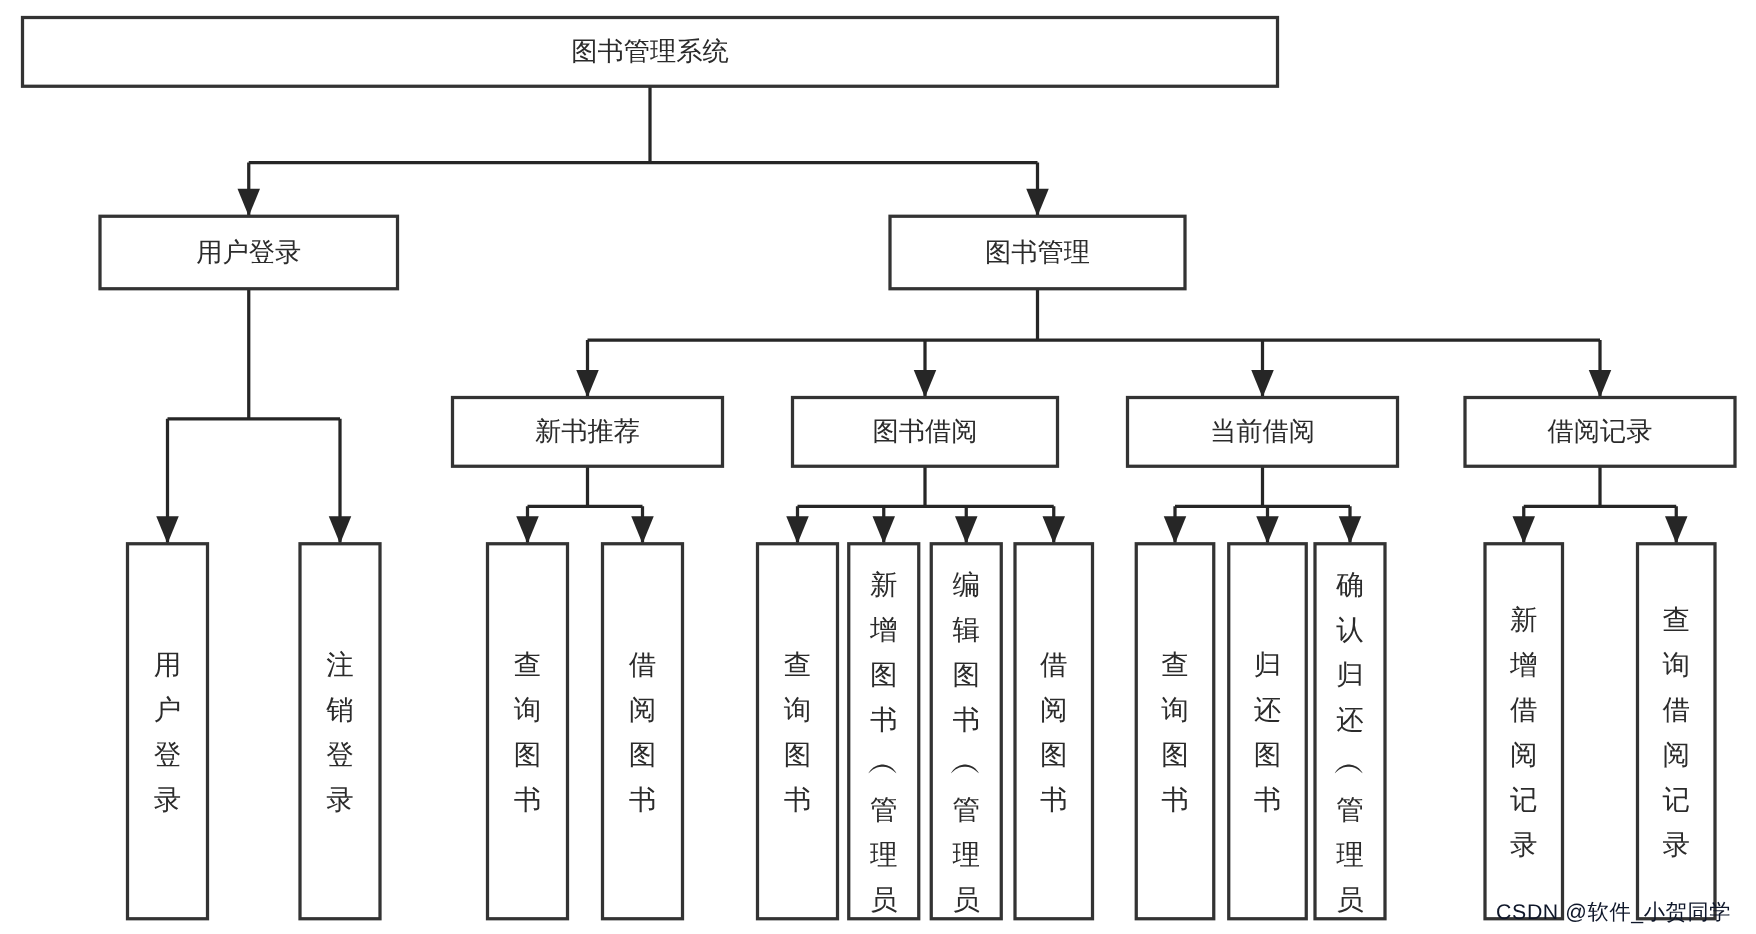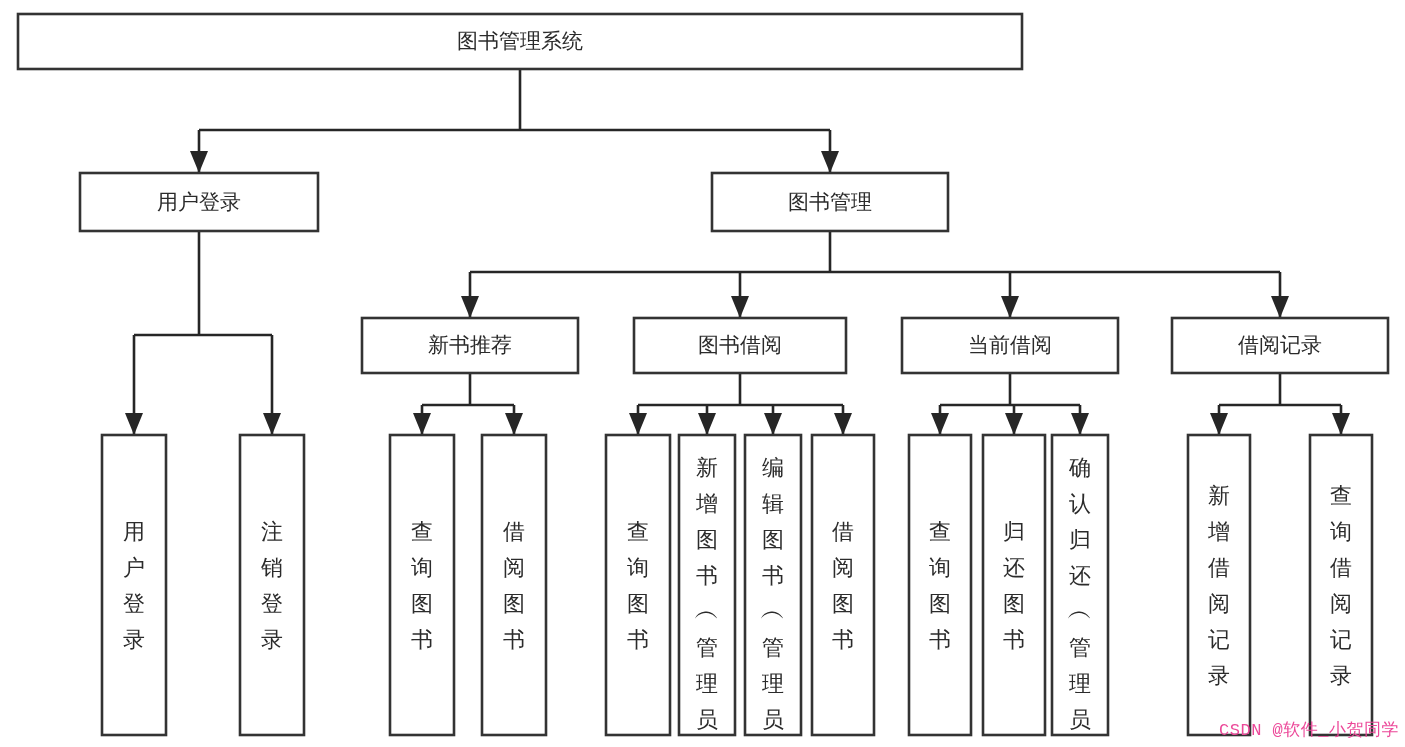--- a/index.html
+++ b/index.html
@@ -51,25 +51,25 @@
     stroke-width: 2.6;
     fill: none;
     stroke-linecap: butt;
   }
   .arrow-head {
     fill: #262626;
     stroke: none;
   }
   .watermark {
     position: absolute;
-    right: 6px;
+    right: 20px;
     bottom: 6px;
-    font-family: Liberation Mono, monospace;
+    font-family: Liberation Sans, sans-serif;
     font-size: 17px;
-    color: #ec4899;
+    color: #0f172a;
     letter-spacing: 0.5px;
     white-space: nowrap;
     pointer-events: none;
   }
 </style>
 </head>
 <body>
 
 <div id="diagram-root">
   <svg class="diagram-canvas" viewBox="0 0 1405 747">

